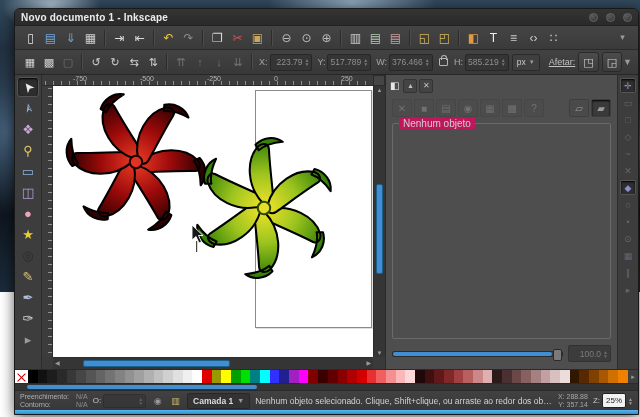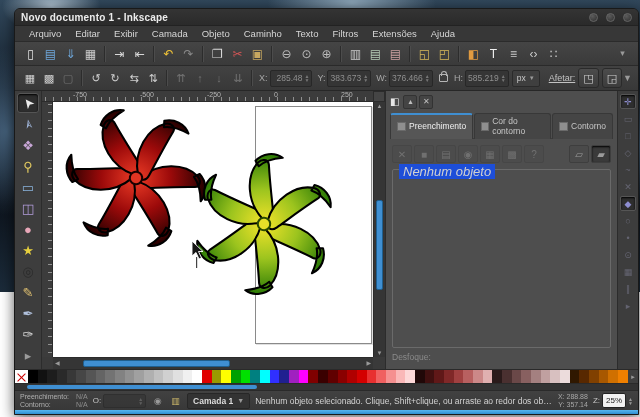--- a/index.html
+++ b/index.html
@@ -124,21 +124,21 @@
     background:#454545;border:1px solid #383838;border-bottom:none;border-radius:3px 3px 0 0;position:relative;top:1px;}
   .tab .tab-icon{width:7px;height:7px;background:#8f8f8f;display:inline-block;border:1px solid #6a6a6a;}
   .tab.active{background:#565656;color:#f0f0f0;border-top:2px solid var(--accent);padding-top:1px;}
   .fillrow{display:flex;align-items:center;gap:2px;margin:6px 2px 2px;}
   .fillbtn{width:18px;height:16px;display:flex;align-items:center;justify-content:center;font-size:10px;
     color:#9a9a9a;background:#4a4a4a;border:1px solid #3e3e3e;border-radius:2px;}
   .fillbtn.dim{opacity:.45;}
   .fillrow .spacer{flex:1;}
   .fillbtn.pressed{background:#3a3a3a;box-shadow:inset 0 1px 2px #000;}
   .noobj-frame{flex:1;margin:4px 2px 2px;border:1px solid #6a6a6a;border-radius:2px;position:relative;min-height:0;}
-  .noobj-label{position:absolute;top:-6px;left:6px;background:#1d4ed8;padding:0 4px;font-size:13px;color:#d0d0d0;font-style:italic;}
+  .noobj-label{position:absolute;top:-6px;left:6px;background:#be185d;padding:0 4px;font-size:10px;color:#d0d0d0;}
   .sliderrow{margin:2px 2px 0;}
   .sliderrow .slab{font-size:8.5px;color:#c8c8c8;margin-bottom:2px;}
   .sliderrow.dimrow .slab{color:#8a8a8a;}
   .srow{display:flex;align-items:center;gap:5px;margin-bottom:4px;}
   .track{flex:1;height:4px;background:#383838;border:1px solid #2c2c2c;border-radius:2px;position:relative;}
   .track .fill{position:absolute;left:0;top:0;bottom:0;background:var(--accent);border-radius:2px;}
   .track .thumb{position:absolute;top:-3px;width:7px;height:10px;background:#7a7a7a;border:1px solid #2a2a2a;border-radius:2px;}
 
   
   .snapbar{flex:0 0 20px;background:#3d3d3d;border-left:1px solid #2c2c2c;display:flex;flex-direction:column;
@@ -189,33 +189,20 @@
 
     <div class="titlebar">
       <span class="title-text">Novo documento 1 - Inkscape</span>
       <span class="winbtns">
         <span class="winbtn"></span>
         <span class="winbtn"></span>
         <span class="winbtn"></span>
       </span>
     </div>
 
-    <div class="menubar">
-
-    <span class="menu-item">Arquivo</span>
-        <span class="menu-item">Editar</span>
-        <span class="menu-item">Exibir</span>
-        <span class="menu-item">Camada</span>
-        <span class="menu-item">Objeto</span>
-        <span class="menu-item">Caminho</span>
-        <span class="menu-item">Texto</span>
-        <span class="menu-item">Filtros</span>
-        <span class="menu-item">Extensões</span>
-        <span class="menu-item">Ajuda</span>
-      </div>
 
     <div class="cmdbar">
       <span style="display:flex;align-items:center;gap:1px;">
 
       <span class="tbicon" style="color: rgb(230, 230, 230);">▯</span>
           <span class="tbicon" style="color: rgb(111, 168, 220);">▤</span>
           <span class="tbicon" style="color: rgb(111, 168, 220);">⇓</span>
           <span class="tbicon" style="color: rgb(204, 204, 204);">▦</span>
           <span class="tsep"></span>
           <span class="tbicon" style="color: rgb(216, 216, 216);">⇥</span>
@@ -262,28 +249,28 @@
           <span class="tsep"></span>
           <span class="tbicon dim">⇈</span>
           <span class="tbicon dim">↑</span>
           <span class="tbicon dim">↓</span>
           <span class="tbicon dim">⇊</span>
           <span class="tsep"></span>
         </span>
       <span class="fld">
         <span class="lab">X:</span>
         <span class="spin">
-            <span class="val">285.48</span>
+            <span class="val">223.79</span>
             <span class="arrows">▲<br>▼</span>
           </span>
       </span>
       <span class="fld">
         <span class="lab">Y:</span>
         <span class="spin">
-            <span class="val">383.673</span>
+            <span class="val">517.789</span>
             <span class="arrows">▲<br>▼</span>
           </span>
       </span>
       <span class="fld">
         <span class="lab">W:</span>
         <span class="spin">
             <span class="val">376.466</span>
             <span class="arrows">▲<br>▼</span>
           </span>
       </span>
@@ -425,35 +412,20 @@
 
       <div class="panel">
         <div class="panel-header">
           <span class="picon">◧</span>
           <span class="phbtns" style="display:flex;gap:2px;">
 
           <span class="phbtn">▴</span>
               <span class="phbtn">✕</span>
             </span>
         </div>
-        <div class="tabs">
-
-        <span class="tab active">
-              <span class="tab-icon"></span>
-              <span class="tab-label">Preenchimento</span>
-            </span>
-            <span class="tab">
-              <span class="tab-icon"></span>
-              <span class="tab-label">Cor do contorno</span>
-            </span>
-            <span class="tab">
-              <span class="tab-icon"></span>
-              <span class="tab-label">Contorno</span>
-            </span>
-          </div>
         <div class="fillrow">
           <span style="display:flex;gap:2px;">
 
           <span class="fillbtn dim">✕</span>
               <span class="fillbtn dim">■</span>
               <span class="fillbtn dim">▤</span>
               <span class="fillbtn dim">◉</span>
               <span class="fillbtn dim">▦</span>
               <span class="fillbtn dim">▩</span>
               <span class="fillbtn dim">?</span>
@@ -462,23 +434,32 @@
           <span style="display:flex;gap:2px;">
 
           <span class="fillbtn">▱</span>
               <span class="fillbtn pressed">▰</span>
             </span>
         </div>
         <div class="noobj-frame">
           <span class="noobj-label">Nenhum objeto</span>
         </div>
         <div class="sliderrow dimrow">
-          <div class="slab">Desfoque:</div>
         </div>
         <div class="sliderrow">
+          <div class="srow">
+            <span class="track">
+                <span class="fill" style="width:94%;"></span>
+                <span class="thumb" style="right:0;"></span>
+              </span>
+            <span class="spin" style="opacity:.7;">
+                <span class="val">100.0</span>
+                <span class="arrows">▲<br>▼</span>
+              </span>
+          </div>
         </div>
       </div>
 
       <div class="snapbar">
 
       <span class="snapicon pressed" style="color: rgb(141, 141, 208);">✛</span>
           <span class="snapicon dim">▭</span>
           <span class="snapicon dim">□</span>
           <span class="snapicon dim">◇</span>
           <span class="snapicon dim">~</span>

